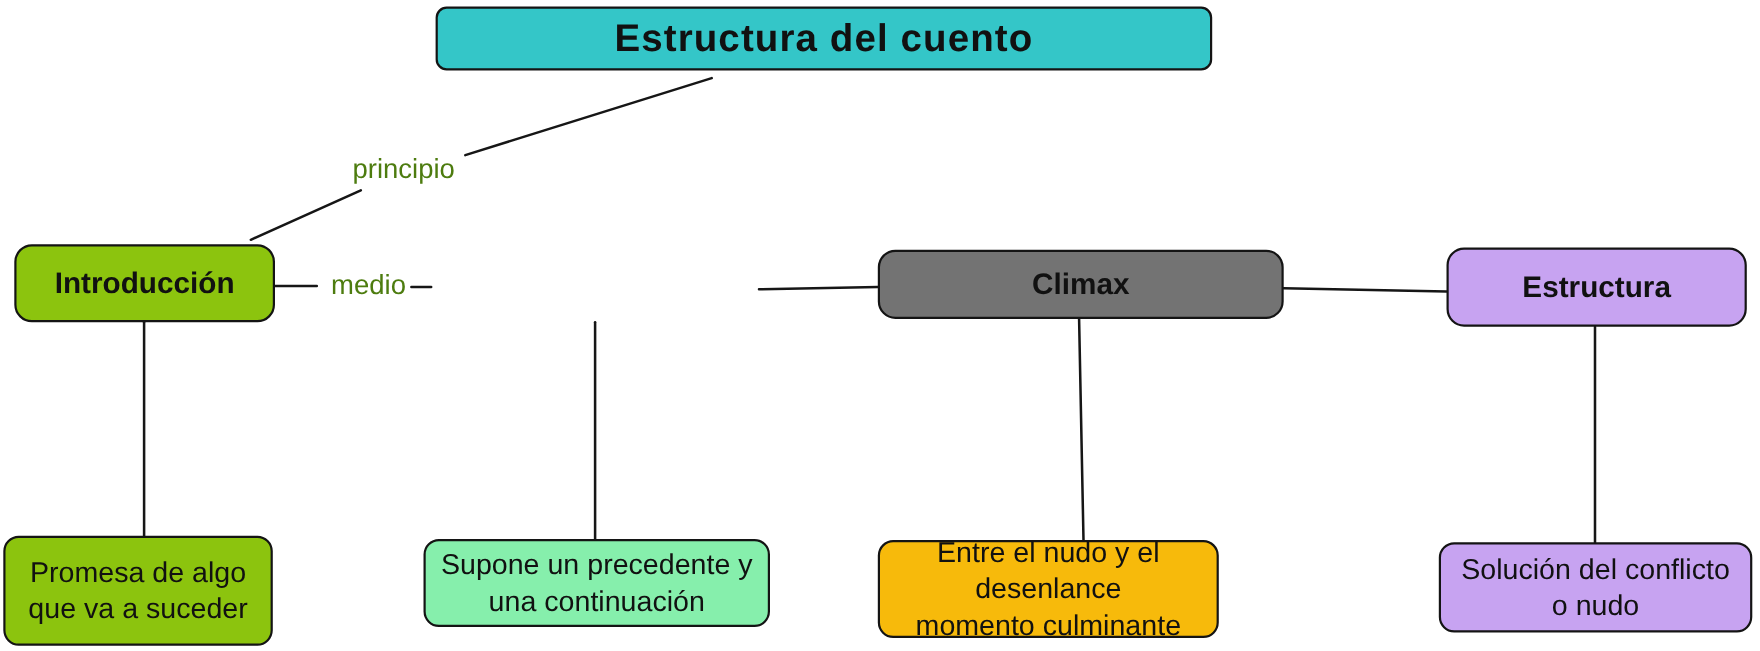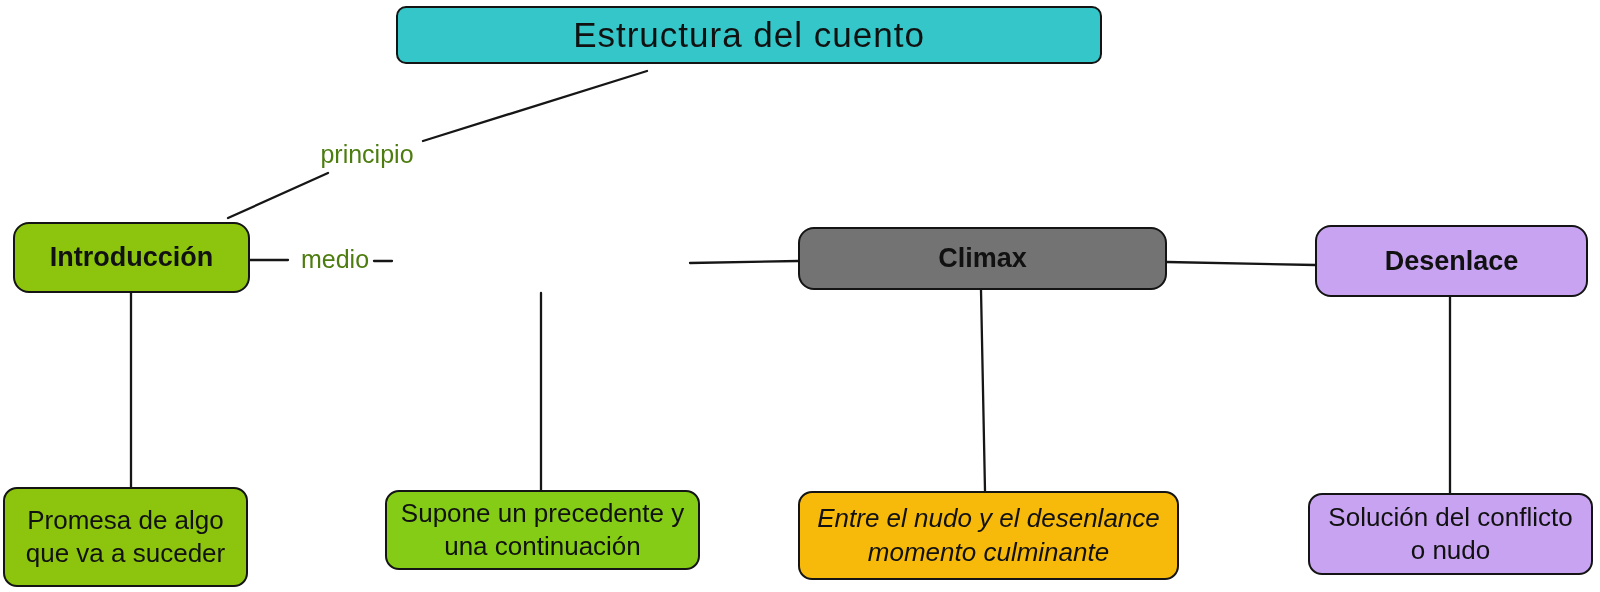--- a/index.html
+++ b/index.html
@@ -29,43 +29,43 @@
     justify-content: center;
     border: 2.5px solid #141414;
     box-sizing: border-box;
     text-align: center;
   }
   .title-box {
     left: 396px; top: 6px; width: 706px; height: 58px;
     border-radius: 10px;
     background: #34c6c8;
     font-size: 35px;
-    font-weight: normal;
+    font-weight: bold;
     letter-spacing: 1px;
   }
   .main-node {
     border-radius: 16px;
     font-size: 27px;
     font-weight: bold;
   }
   .node-introduccion { left: 13px;   top: 222px; width: 237px; height: 71px; background: #8cc40e; }
   .node-nudo         { left: 392px;  top: 227px; width: 298px; height: 66px; background: #f89cc6; }
   .node-climax       { left: 798px;  top: 227px; width: 369px; height: 63px; background: #737373; }
   .node-desenlace    { left: 1315px; top: 225px; width: 273px; height: 72px; background: #c7a3f1; }
   .desc-node {
     border-radius: 14px;
     font-size: 26px;
     font-weight: normal;
     line-height: 1.28;
     white-space: pre-line;
     padding: 0 8px;
   }
   .desc-introduccion { left: 3px;    top: 487px; width: 245px; height: 100px; background: #8cc40e; }
-  .desc-nudo         { left: 385px;  top: 490px; width: 315px; height: 80px;  background: #84cc16; }
-  .desc-climax       { left: 798px;  top: 491px; width: 381px; height: 89px;  background: #f7ba0b; font-style: italic; }
+  .desc-nudo         { left: 385px;  top: 490px; width: 315px; height: 80px;  background: #86efac; }
+  .desc-climax       { left: 798px;  top: 491px; width: 310px; height: 89px;  background: #f7ba0b; }
   .desc-desenlace    { left: 1308px; top: 493px; width: 285px; height: 82px;  background: #c7a3f1; }
   .edge-label {
     position: absolute;
     font-size: 25px;
     color: #4d7c0f;
     text-align: center;
   }
   .label-principio { left: 307px; top: 140px; width: 120px; }
   .label-medio     { left: 290px; top: 245px; width: 90px; }
 </style>
@@ -91,21 +91,21 @@
 
   <span class="edge-label label-principio">principio</span>
 
   <span class="edge-label label-medio">medio</span>
 
   <div class="node main-node node-introduccion">Introducción</div>
 
 
   <div class="node main-node node-climax">Climax</div>
 
-  <div class="node main-node node-desenlace">Desenlace</div>
+  <div class="node main-node node-desenlace">Estructura</div>
 
   <div class="node desc-node desc-introduccion">Promesa de algo
 que va a suceder</div>
 
   <div class="node desc-node desc-nudo">Supone un precedente y
 una continuación</div>
 
   <div class="node desc-node desc-climax">Entre el nudo y el desenlance
 momento culminante</div>
 

